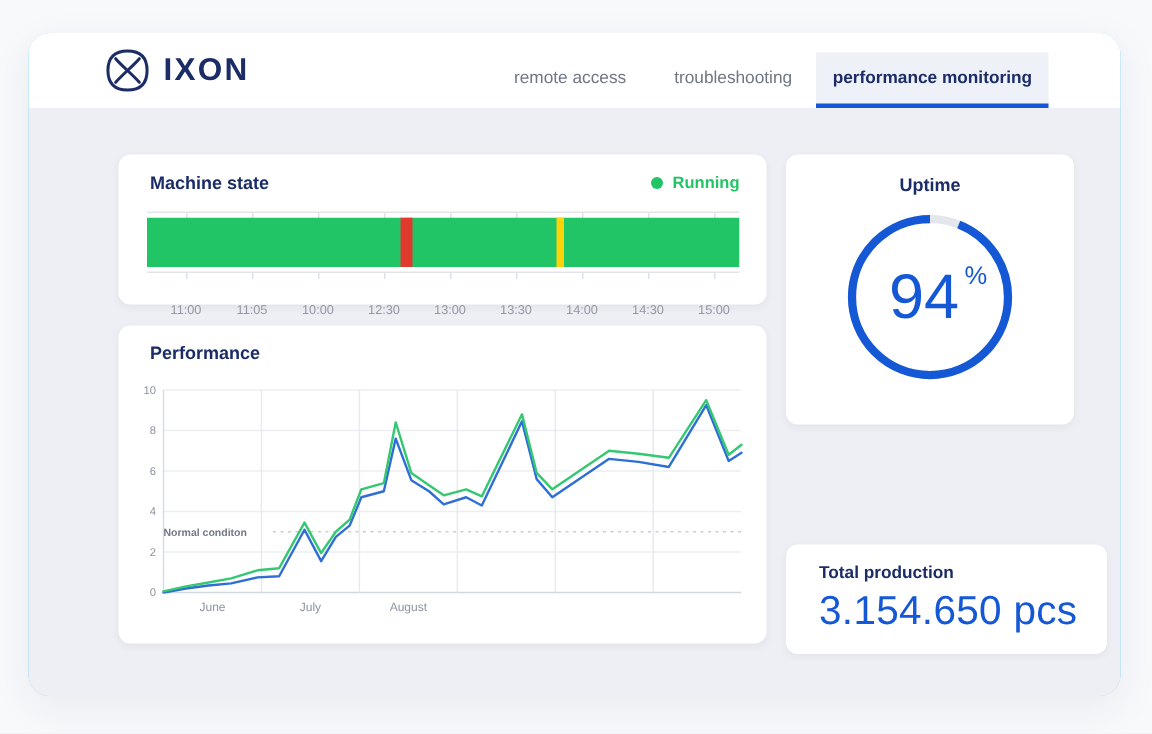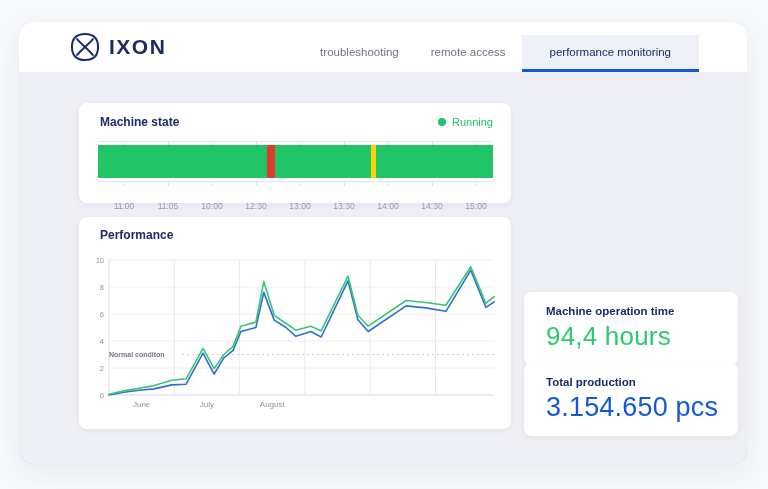--- a/index.html
+++ b/index.html
@@ -21,37 +21,37 @@
   .brand{display:flex;align-items:center;gap:9px}
   .brand svg{width:30px;height:30px;display:block}
   .brand-name{font-size:21px;font-weight:bold;color:#1b2c66;letter-spacing:1.5px}
   .nav{display:flex;align-items:flex-start;height:50px;margin-right:48px}
   .nav-tab{
     font-size:11.5px;color:#6f7684;padding:0 16px;height:50px;
     display:flex;align-items:center;padding-top:10px;box-sizing:border-box;
     cursor:pointer;white-space:nowrap;
   }
   .nav-tab.active{
-    margin-top:13px;height:37px;padding:0 28px;align-items:center;
-    background:#eef1f8;color:#1b2c66;font-weight:normal;
+    margin-top:13px;height:37px;padding:0 11px;align-items:center;
+    background:#eef1f8;color:#1b2c66;font-weight:bold;
     border-bottom:3px solid #1558d6;
     text-align:center;
   }
   
   .dash-body{position:absolute;top:50px;left:0;right:0;bottom:0;background:#edeff4}
   .card{
     position:absolute;background:#fff;border-radius:8px;
     box-shadow:0 2px 6px rgba(30,40,80,.05);
     margin-left:16px;
   }
   .card-title{font-size:12px;font-weight:bold;color:#1b2c66}
   
   #machine-state-card{left:44px;top:31px;width:432px;height:100px}
   .ms-head{display:flex;justify-content:space-between;align-items:center;padding:12px 18px 0 21px}
-  .legend{display:flex;align-items:center;gap:6px;font-size:11px;color:#21c566;font-weight:normal}
+  .legend{display:flex;align-items:center;gap:6px;font-size:11px;color:#21c566;font-weight:bold}
   .legend-dot{width:8px;height:8px;border-radius:50%;background:#21c566}
   .ms-timeline{position:absolute;left:19px;right:18px;top:38px;height:58px}
   .tl-line{position:absolute;left:0;right:0;height:1px;background:#e2e5ea}
   .tl-top{top:0}
   .tl-bottom{top:40px}
   .tl-tick{position:absolute;width:1px;height:4px;background:#dfe2e8;top:1px}
   .tl-bar{position:absolute;left:0;right:0;top:4px;height:33px;overflow:hidden}
   .tl-seg{position:absolute;top:0;bottom:0}
   .tl-label{
     position:absolute;top:60px;font-size:8.5px;color:#9298a3;
@@ -81,22 +81,22 @@
 
   <div class="header">
     <div class="brand">
       <svg viewBox="0 0 40 40">
         <path d="M20 2.6 C31.4 2.6 37.4 8.6 37.4 20 C37.4 31.4 31.4 37.4 20 37.4 C8.6 37.4 2.6 31.4 2.6 20 C2.6 8.6 8.6 2.6 20 2.6 Z" fill="none" stroke="#1b2c66" stroke-width="2.7"></path>
         <path d="M9.5 9.5 C15 16 25 24 30.5 30.5 M30.5 9.5 C25 16 15 24 9.5 30.5" fill="none" stroke="#1b2c66" stroke-width="2.7" stroke-linecap="round"></path>
       </svg>
       <span class="brand-name">IXON</span>
     </div>
     <div class="nav">
+      <div class="nav-tab">remote access</div>
       <div class="nav-tab">troubleshooting</div>
-      <div class="nav-tab">remote access</div>
       <div class="nav-tab active">performance monitoring</div>
     </div>
   </div>
 
   <div class="dash-body">
 
     <div class="card" id="machine-state-card">
       <div class="ms-head">
         <span class="card-title">Machine state</span>
         <span class="legend">
@@ -170,25 +170,30 @@
           <text x="62.65" y="190" text-anchor="middle" font-size="8" fill="#8d93a0">June</text>
           <text x="127.94999999999999" y="190" text-anchor="middle" font-size="8" fill="#8d93a0">July</text>
           <text x="193.25" y="190" text-anchor="middle" font-size="8" fill="#8d93a0">August</text>
           <line x1="103" x2="415" y1="137.5" y2="137.5" stroke="#c9ced6" stroke-width="1" stroke-dasharray="2 3"></line>
           <text x="30" y="140" font-size="7" font-weight="bold" fill="#707786">Normal conditon</text>
           <polyline points="30.0,178.0 45.0,175.3 60.0,173.3 75.1,171.9 92.7,167.9 107.1,167.2 124.0,136.2 135.1,157.1 144.9,140.9 154.1,133.4 161.9,114.5 176.9,110.5 184.8,75.4 195.2,103.1 207.0,110.5 216.8,119.3 231.8,114.5 242.2,120.0 269.0,63.9 278.8,102.4 289.2,114.5 327.1,88.9 346.7,90.9 366.9,94.3 391.8,53.1 406.8,90.3 415.3,84.8" fill="none" stroke="#2e6ed6" stroke-width="1.6" stroke-linejoin="round" stroke-linecap="round"></polyline>
           <polyline points="30.0,177.3 45.0,173.9 60.0,171.3 75.1,168.6 92.7,163.2 107.1,161.8 124.0,131.4 135.1,151.7 144.9,137.5 154.1,129.4 161.9,109.2 176.9,105.1 184.8,64.6 195.2,98.3 207.0,106.5 216.8,113.2 231.8,109.2 242.2,113.9 269.0,59.2 278.8,98.3 289.2,109.2 327.1,83.5 346.7,85.5 366.9,88.2 391.8,49.8 406.8,86.2 415.3,79.5" fill="none" stroke="#35c771" stroke-width="1.6" stroke-linejoin="round" stroke-linecap="round"></polyline>
         </svg>
     </div>
 
+    <div class="card" id="uptime-card">
+      <div class="card-title uptime-title">Uptime</div>
+      <svg id="ring-svg" width="114" height="114" viewBox="0 0 114 114">
+        <circle cx="57" cy="57" r="52" fill="none" stroke="#e3e6eb" stroke-width="5.5"></circle>
+        <circle id="ring-progress" cx="57" cy="57" r="52" fill="none" stroke="#1558d6" stroke-width="5.5" transform="rotate(-90 57 57)" stroke-dasharray="307.1 19.6" stroke-dashoffset="307.1"></circle>
+        <text x="53" y="71" text-anchor="middle" font-size="42" fill="#1558d6">94</text>
+        <text x="80" y="48" font-size="17" fill="#1558d6">%</text>
+      </svg>
+    </div>
 
-    <div class="card metric" id="optime-card">
-      <div class="metric-label">Machine operation time</div>
-      <div class="metric-value green">94,4 hours</div>
-    </div>
 
     <div class="card metric" id="production-card">
       <div class="metric-label">Total production</div>
       <div class="metric-value blue">3.154.650 pcs</div>
     </div>
 
   </div>
 </div>
 
 </body></html>

